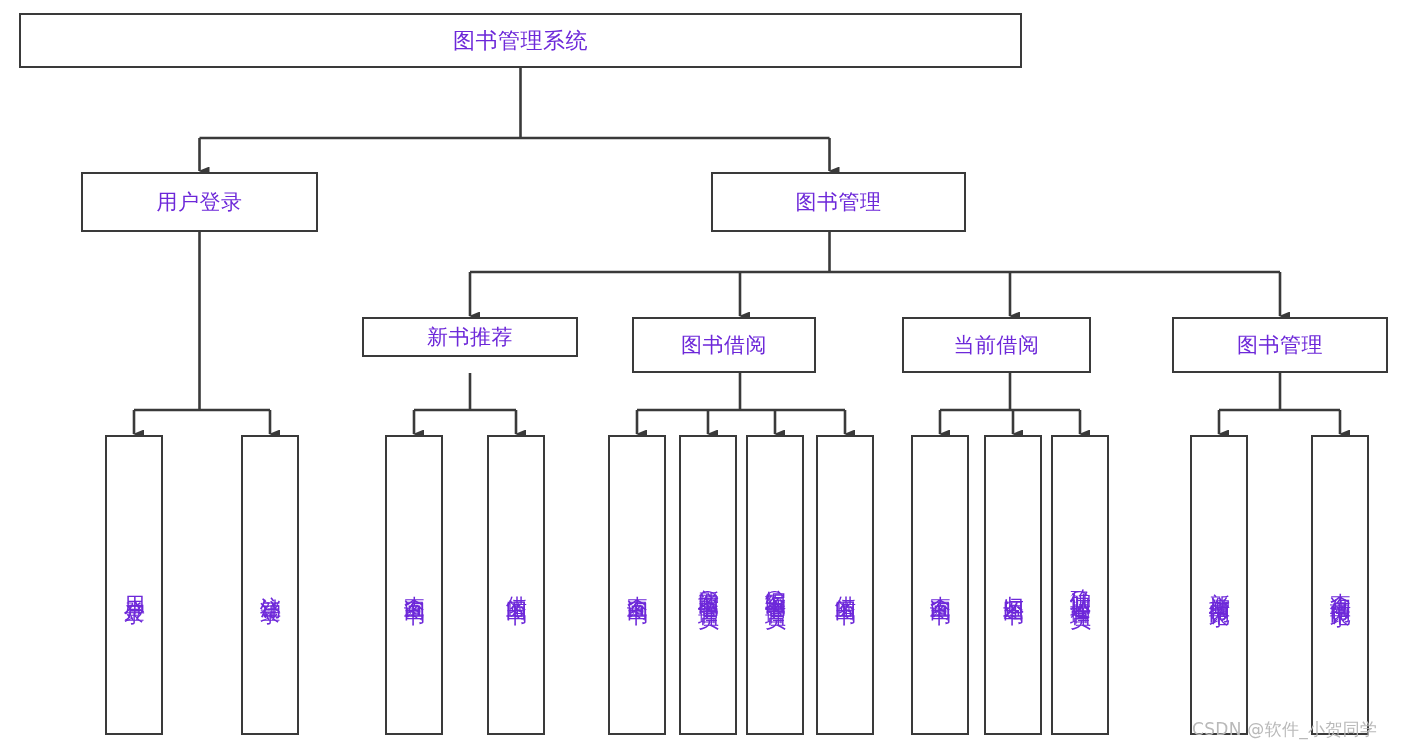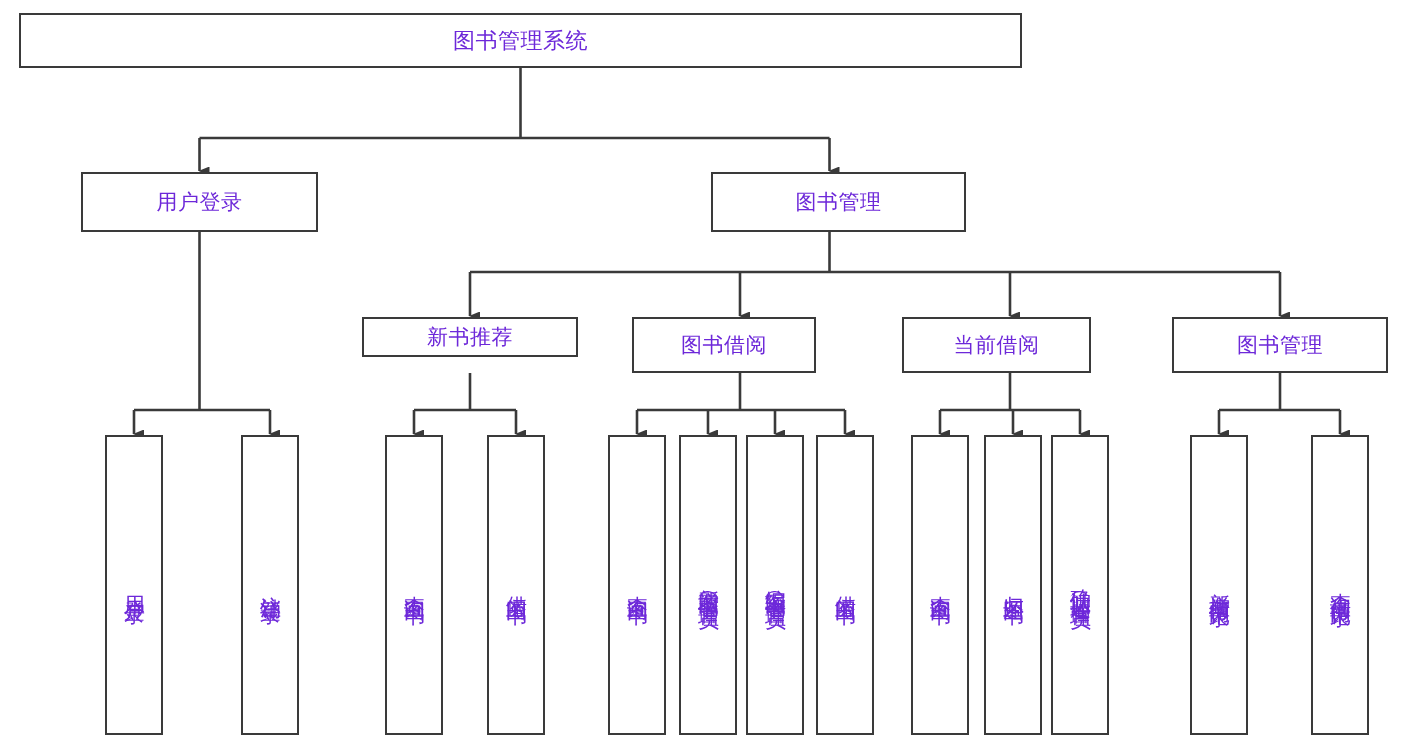--- a/index.html
+++ b/index.html
@@ -167,13 +167,14 @@
         <span class="node-label">确认归还（管理员）</span>
       </div>
       <div class="node vertical" style="left: 1190px; top: 435px; width: 58px; height: 300px;">
         <span class="node-label">新增借阅记录</span>
       </div>
       <div class="node vertical" style="left: 1311px; top: 435px; width: 58px; height: 300px;">
         <span class="node-label">查询借阅记录</span>
       </div>
     </div>
 
+  <div class="watermark" style="left: 1192px; top: 718px;">CSDN @软件_小贺同学</div>
 </div>
 
 </body></html>

